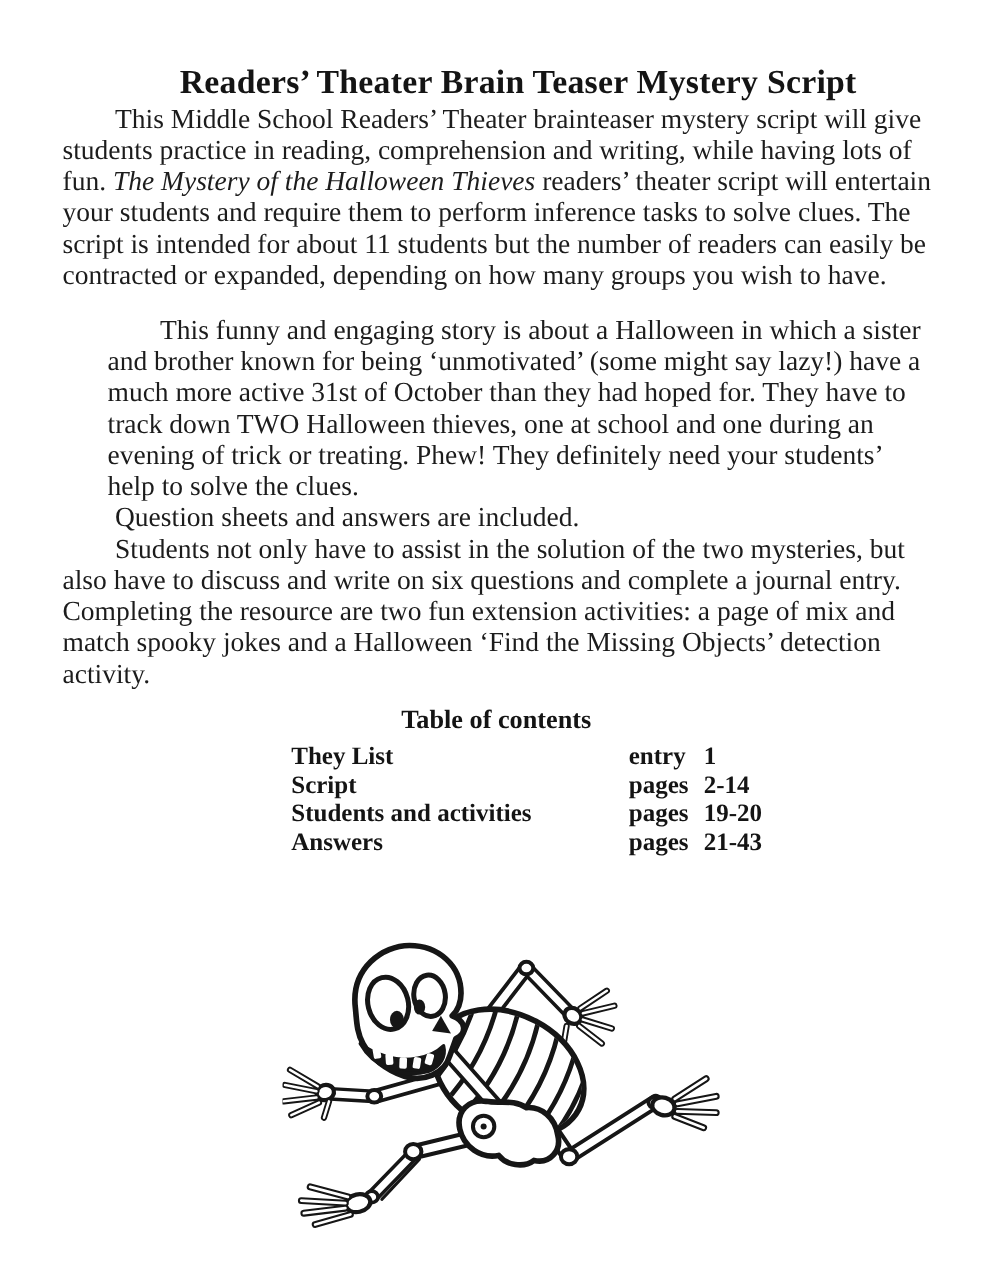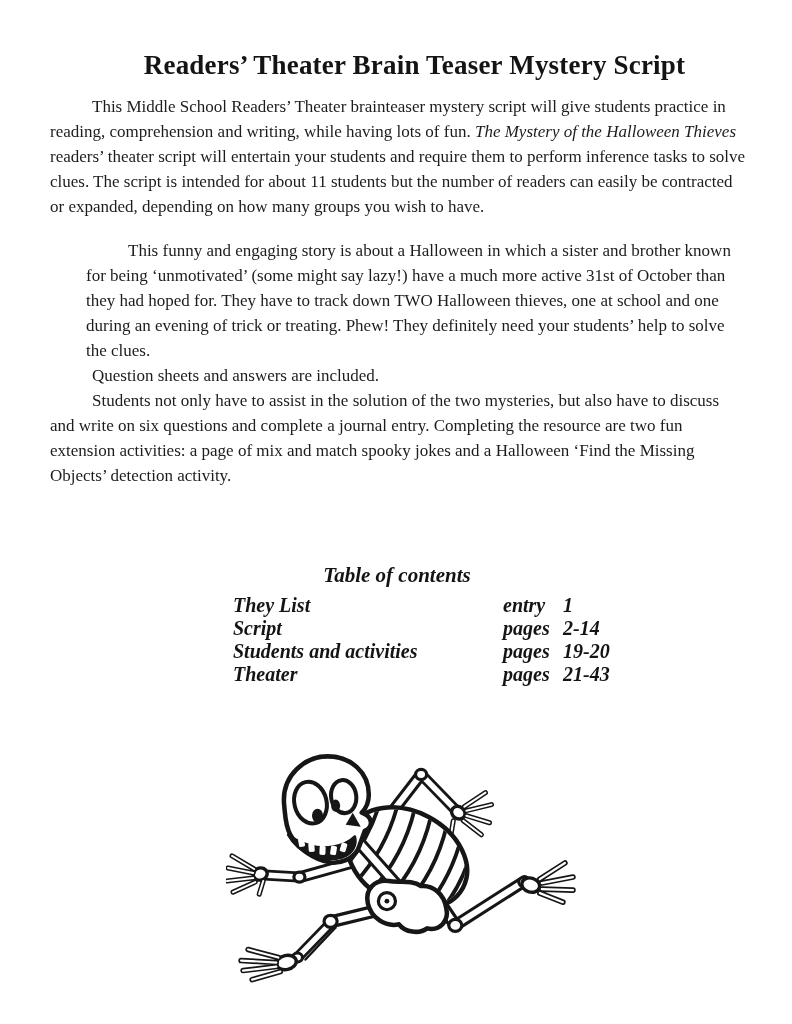--- a/index.html
+++ b/index.html
@@ -14,31 +14,31 @@
   }
   .doc-title {
     position:absolute; top:50px; left:0; right:0;
     box-sizing:border-box; padding-left:37px;
     text-align:center;
     font-size:27px; font-weight:700;
     letter-spacing:0.2px;
     color:#141414;
   }
   .content {
-    position:absolute; top:94px; left:50px; width:696px;
-    font-size:17px; line-height:25px;
+    position:absolute; top:82px; left:50px; width:696px;
+    font-size:22px; line-height:25px;
     text-align:left;
   }
   .content p { margin:0; text-indent:42px; }
   .content p.gap-before { margin-top:19px;margin-left:36px; }
   .it { font-style:italic; }
 
   .toc {
     position:absolute; top:563px; left:233px; width:430px;
-    font-weight:700; color:#141414;font-style:italic;
+    font-weight:700; color:#141414;
   }
   .toc-title {
     width:328px; text-align:center;
     font-size:21px; margin:0 0 6px 0;
   }
   .toc-rows { font-size:20px; }
   .toc-row {
     display:grid; grid-template-columns:270px 60px auto;
     line-height:23px;
   }
@@ -75,21 +75,21 @@
         <span>Script</span>
         <span>pages</span>
         <span>2-14</span>
       </div>
       <div class="toc-row">
         <span>Students and activities</span>
         <span>pages</span>
         <span>19-20</span>
       </div>
       <div class="toc-row">
-        <span>Theater</span>
+        <span>Answers</span>
         <span>pages</span>
         <span>21-43</span>
       </div>
     </div>
   </div>
 
   <div class="skeleton-box">
 
     <svg viewBox="0 0 350 230" aria-hidden="true">
       <defs>

